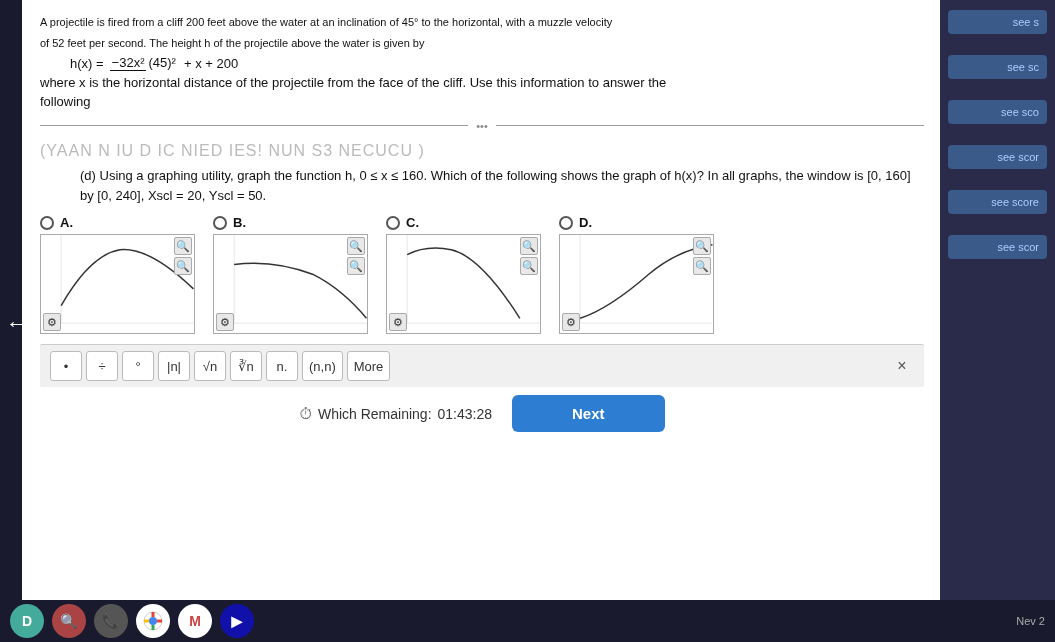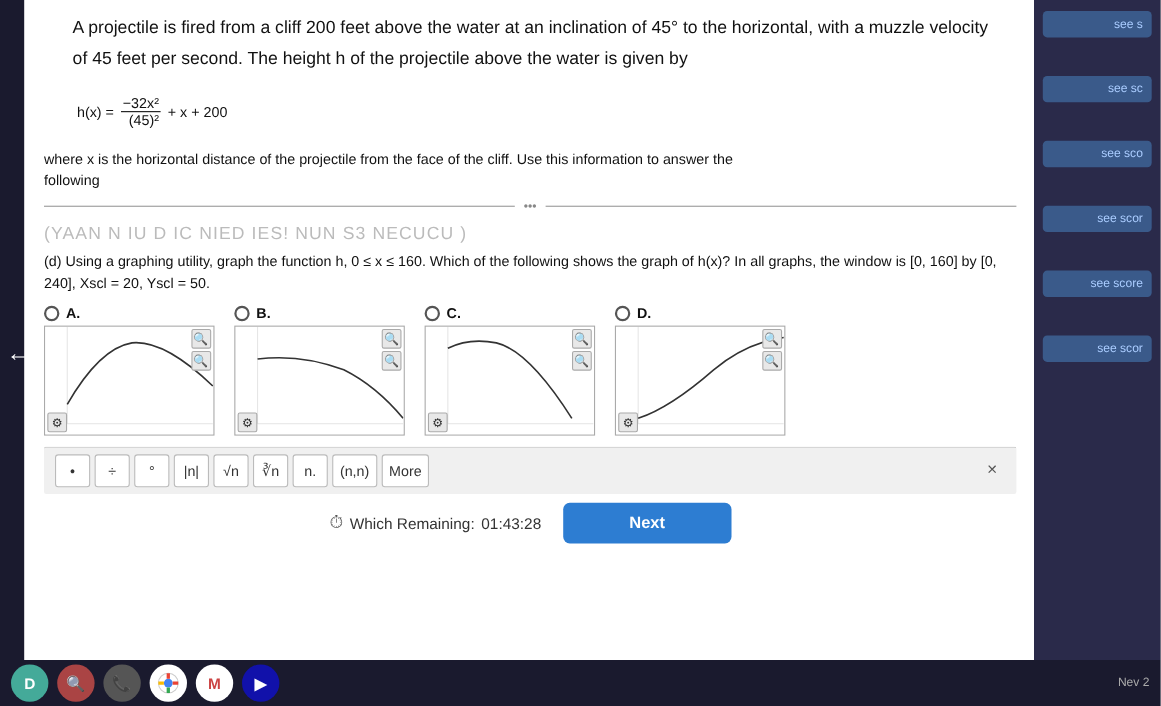--- a/index.html
+++ b/index.html
@@ -32,46 +32,45 @@
       left: 22px;
       top: 0;
       width: 920px;
       height: 600px;
       background: #fff;
       padding: 14px 18px 10px 18px;
       overflow: hidden;
     }
 
     .problem-text {
-      font-size: 16px;
+      font-size: 11px;
       line-height: 1.5;
       color: #111;
       margin-bottom: 4px;
-      margin-left: 26px;
     }
 
     .formula-block {
       margin: 4px 0 4px 30px;
       font-size: 13px;
       color: #111;
     }
 
     .formula-line {
       display: flex;
       align-items: center;
       gap: 4px;
       font-size: 13px;
     }
 
     .fraction {
       display: inline-flex;
-      flex-direction: column;
-      align-items: flex-end;
+      flex-direction: row;
+      align-items: flex-start;
       vertical-align: middle;
-      margin: 16px 2px;
+      margin: 0 2px;
     }
 
     .fraction .numerator {
       border-bottom: 1px solid #111;
       padding: 0 2px;
       font-size: 13px;
     }
 
     .fraction .denominator {
       padding: 0 2px;
@@ -95,20 +94,21 @@
       color: #bbb;
       margin-bottom: 6px;
       letter-spacing: 1px;
     }
 
     .part-d-text {
       font-size: 13px;
       color: #111;
       margin-bottom: 10px;
       line-height: 1.5;
+      margin-left: 40px;
     }
 
     
     .options-row {
       display: flex;
       align-items: flex-start;
       gap: 0px;
       margin-bottom: 10px;
     }
 
@@ -273,21 +273,21 @@
     .right-sidebar {
       position: absolute;
       right: 0;
       top: 0;
       width: 115px;
       height: 600px;
       background: #2a2a4a;
       display: flex;
       flex-direction: column;
       padding: 10px 8px;
-      gap: 35px;
+      gap: 21px;
     }
 
     .see-score-btn {
       background: #3a5a8a;
       color: #aaccff;
       border: none;
       border-radius: 4px;
       padding: 6px 8px;
       font-size: 11px;
       cursor: pointer;
@@ -350,21 +350,21 @@
     }
   </style>
 </head>
 <body>
 
 <div class="left-arrow">←</div>
 
 <div class="main-content">
 
   <p class="problem-text">A projectile is fired from a cliff 200 feet above the water at an inclination of 45° to the horizontal, with a muzzle velocity</p>
-  <p class="problem-text">of 45 feet per second. The height h of the projectile above the water is given by</p>
+  <p class="problem-text">of 52 feet per second. The height h of the projectile above the water is given by</p>
 
   <div class="formula-block">
     <div class="formula-line">
       <span>h(x) =</span>
       <span class="fraction">
         <span class="numerator">−32x²</span>
         <span class="denominator">(45)²</span>
       </span>
       <span>+ x + 200</span>
     </div>

